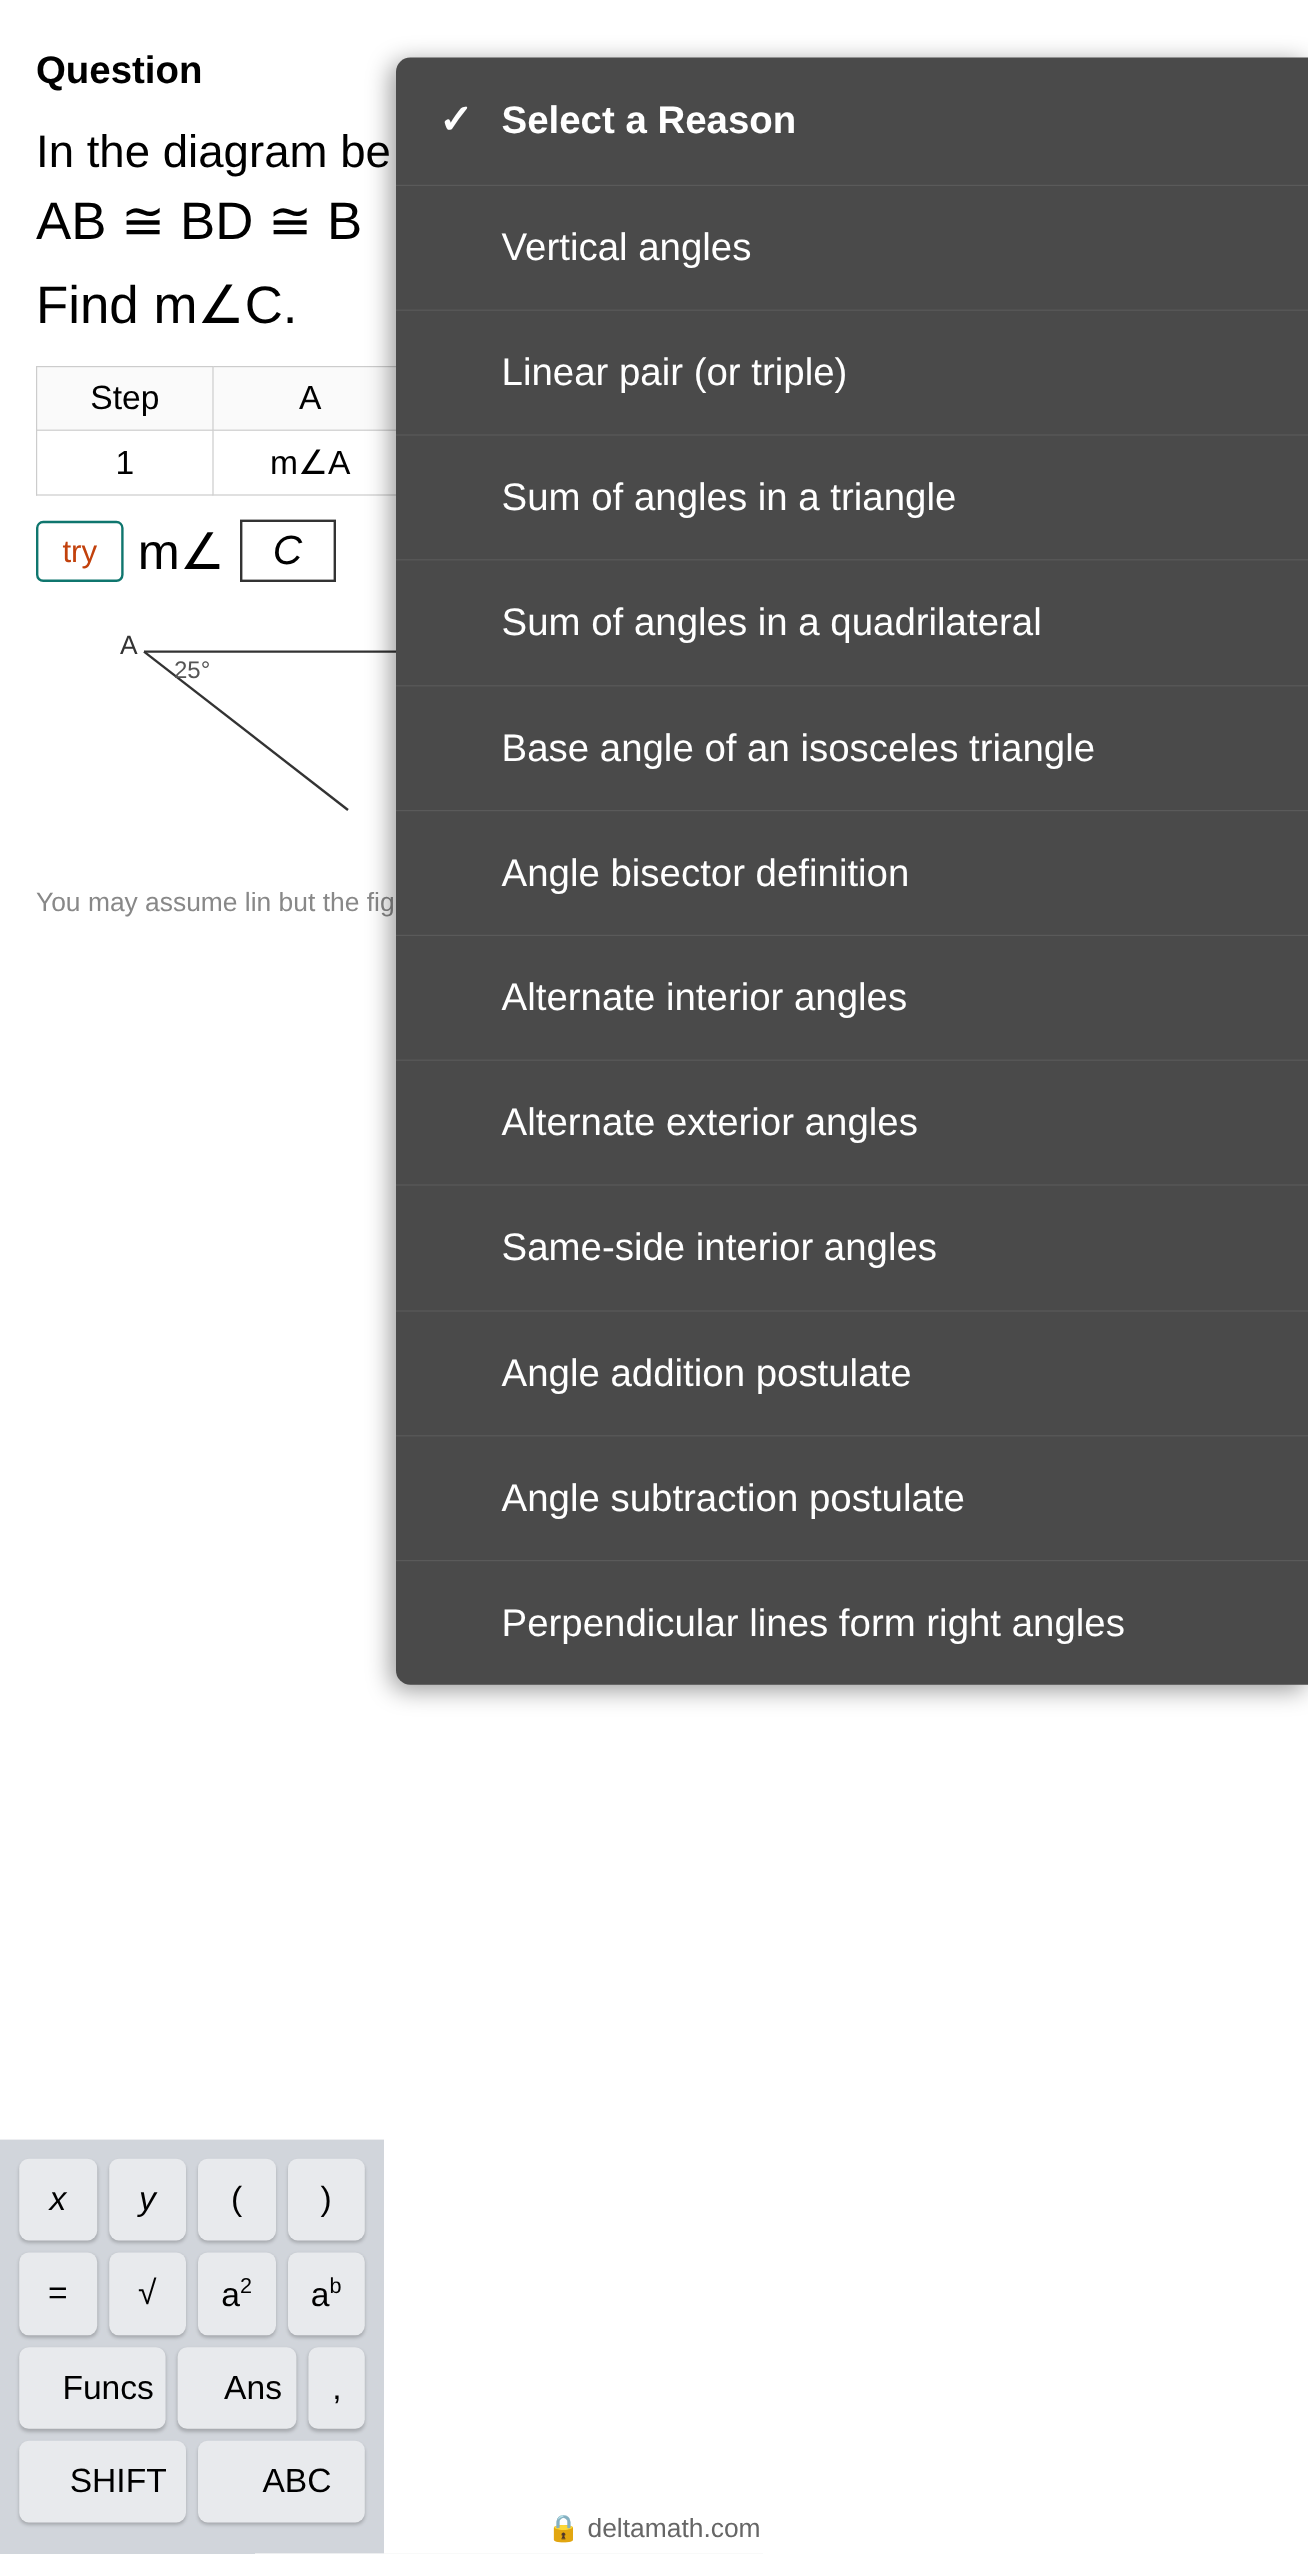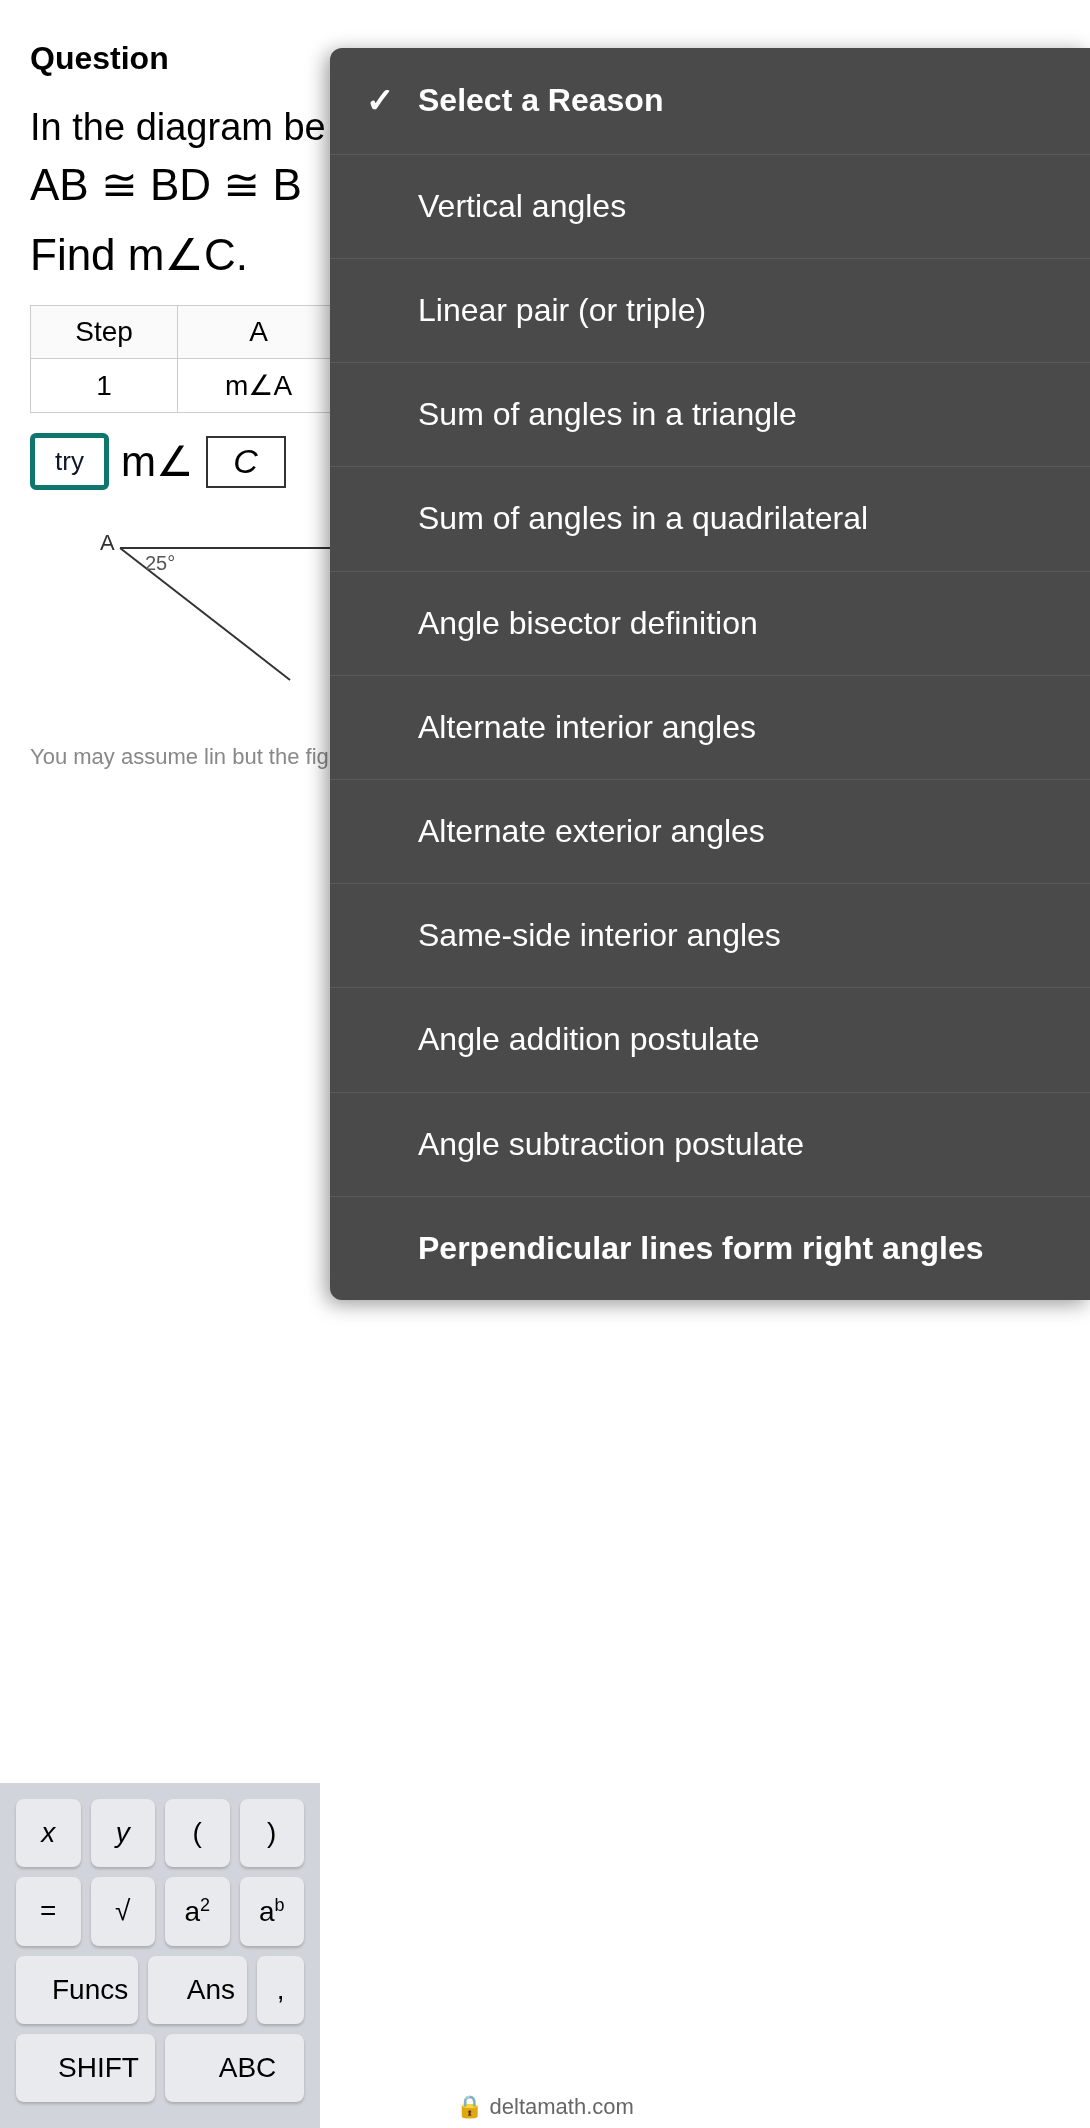--- a/index.html
+++ b/index.html
@@ -66,26 +66,26 @@
       background: #fafafa;
     }
 
     .try-row {
       display: flex;
       align-items: center;
       gap: 12px;
       margin-bottom: 30px;
     }
     .try-btn {
-      border: 5px solid #0f766e;
+      border: 2px solid #0f766e;
       border-radius: 6px;
       padding: 8px 20px;
       font-size: 26px;
       background: #fff;
-      color: #0f172a;
+      color: #c2410c;
     }
     .angle-label {
       font-size: 42px;
       font-weight: 400;
     }
     .angle-box {
       border: 2px solid #333;
       width: 80px;
       height: 52px;
       display: flex;
@@ -174,21 +174,20 @@
       font-size: 32px;
       font-weight: 400;
       cursor: pointer;
       display: flex;
       align-items: center;
       gap: 16px;
       line-height: 1.35;
     }
     .dropdown-item:last-child {
       border-bottom: none;
-      font-weight: bold;
     }
     .dropdown-item.selected {
       font-weight: 600;
     }
     .dropdown-item .check-icon {
       font-size: 34px;
       min-width: 36px;
     }
     .dropdown-item:not(.selected) .check-icon {
       min-width: 36px;
@@ -296,20 +295,24 @@
     <div class="dropdown-item">
       <span class="check-icon"></span>
       <span>Sum of angles in a triangle</span>
     </div>
     <div class="dropdown-item">
       <span class="check-icon"></span>
       <span>Sum of angles in a quadrilateral</span>
     </div>
     <div class="dropdown-item">
       <span class="check-icon"></span>
+      <span>Base angle of an isosceles triangle</span>
+    </div>
+    <div class="dropdown-item">
+      <span class="check-icon"></span>
       <span>Angle bisector definition</span>
     </div>
     <div class="dropdown-item">
       <span class="check-icon"></span>
       <span>Alternate interior angles</span>
     </div>
     <div class="dropdown-item">
       <span class="check-icon"></span>
       <span>Alternate exterior angles</span>
     </div>

